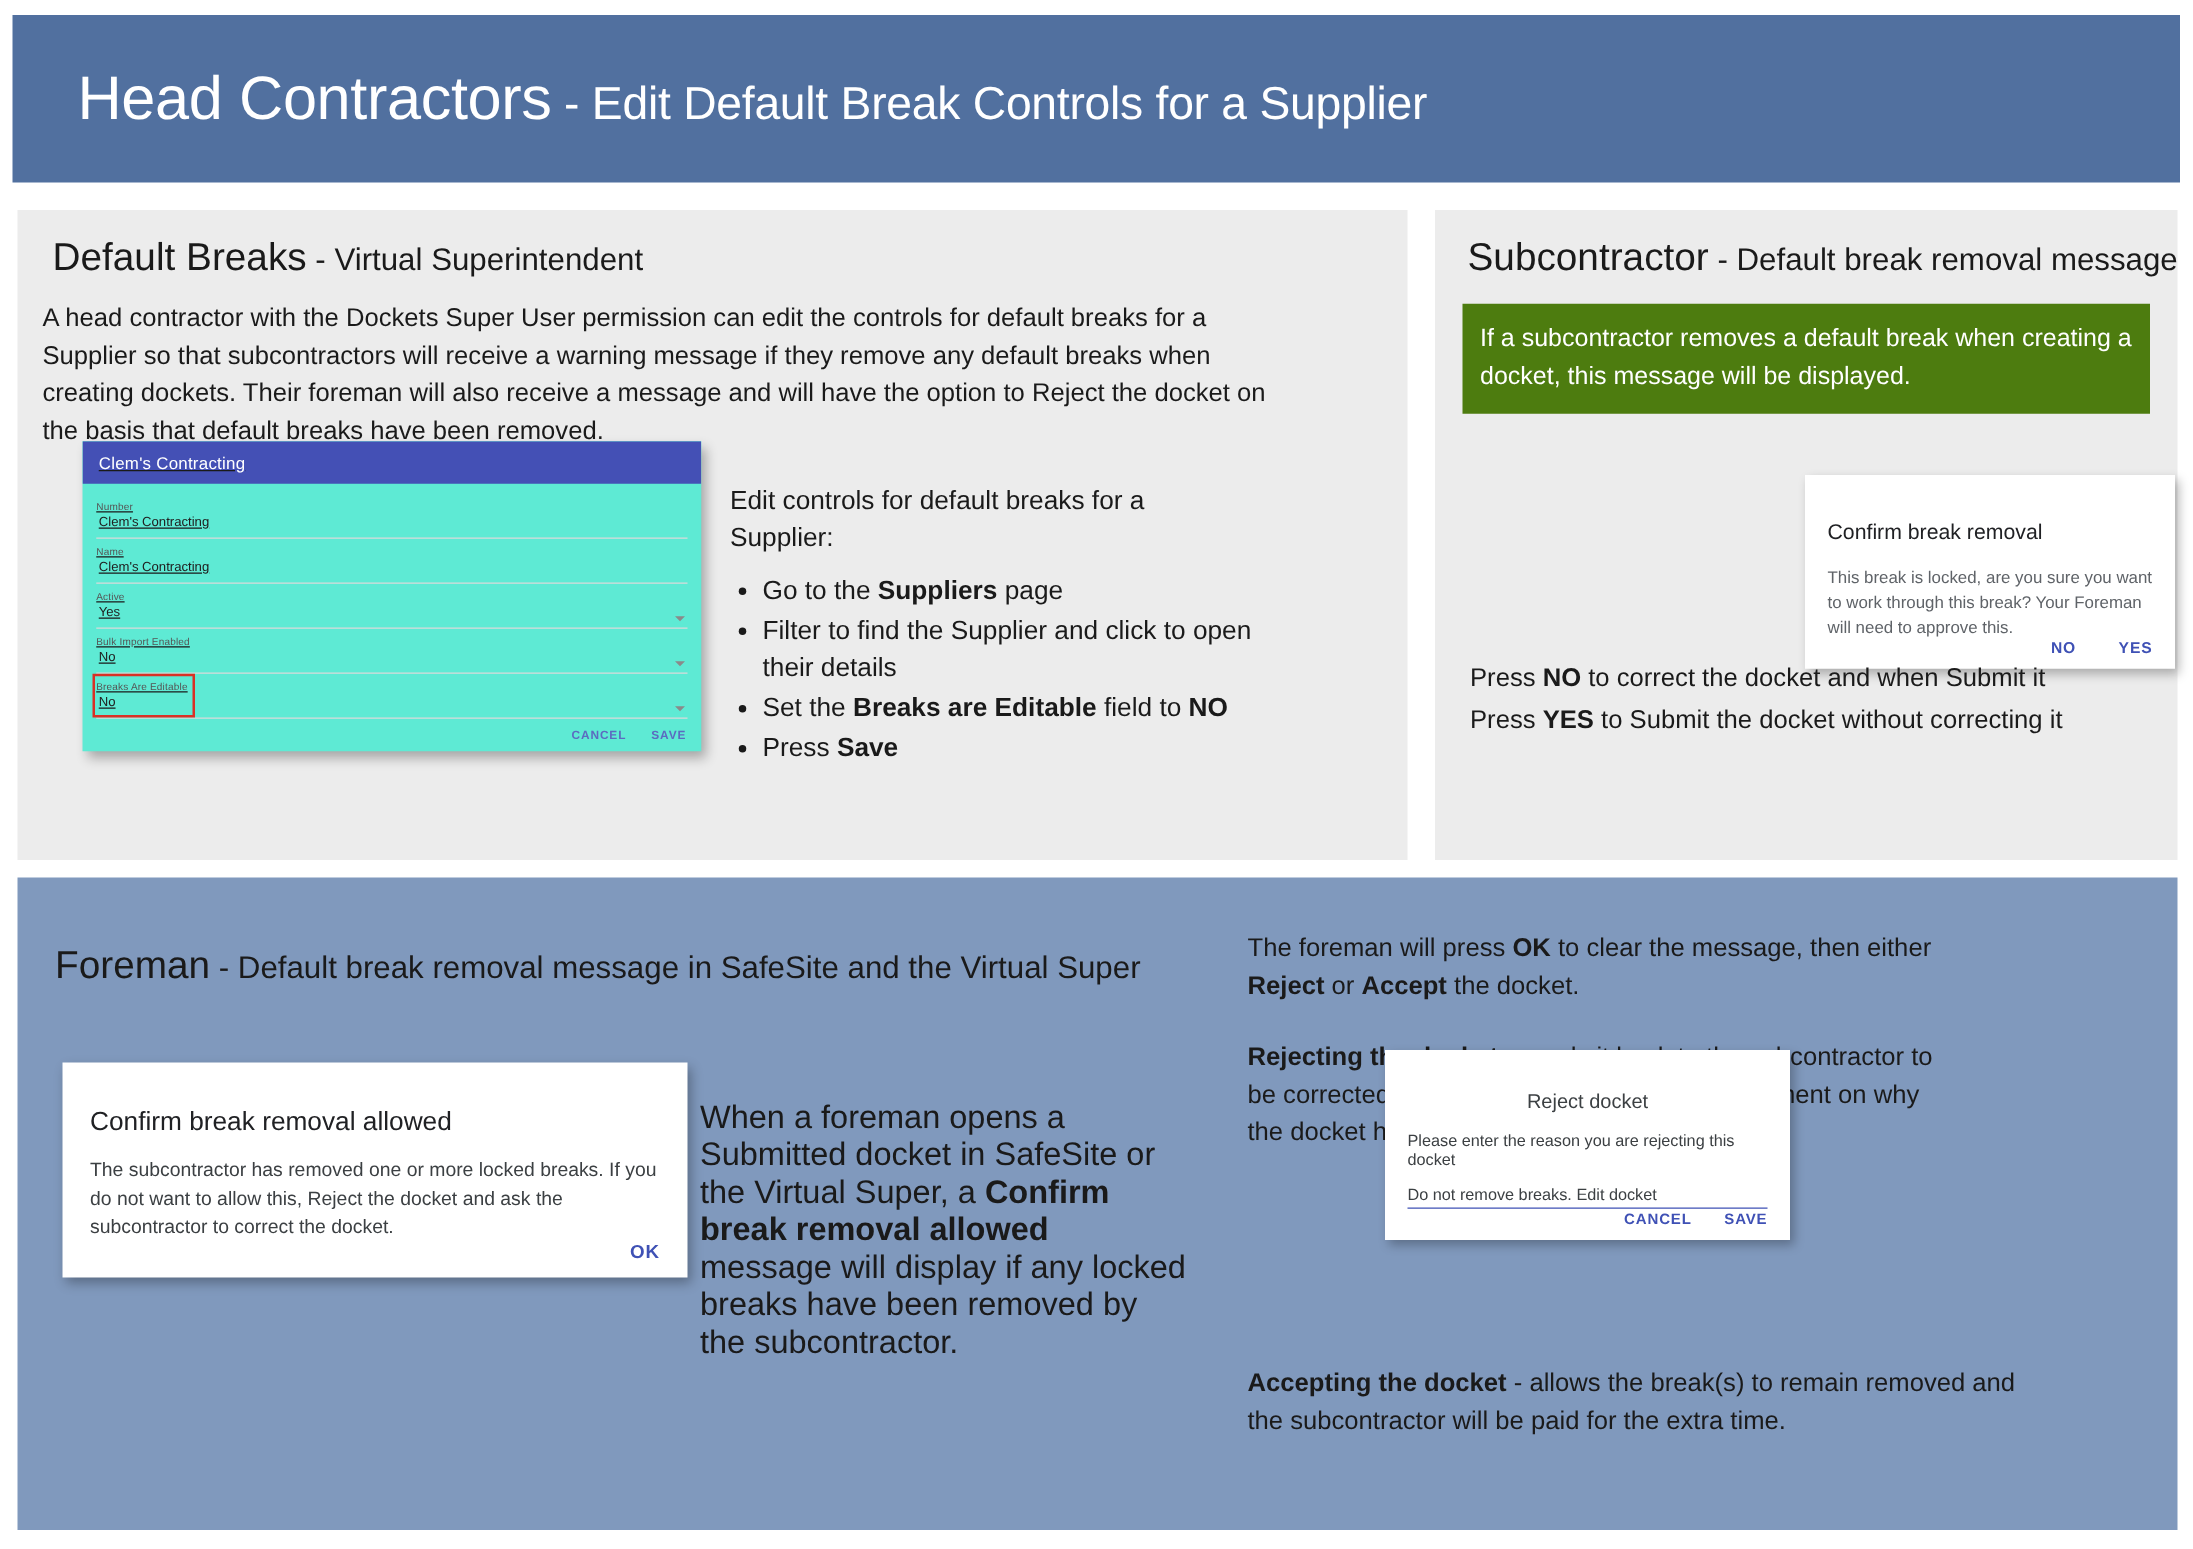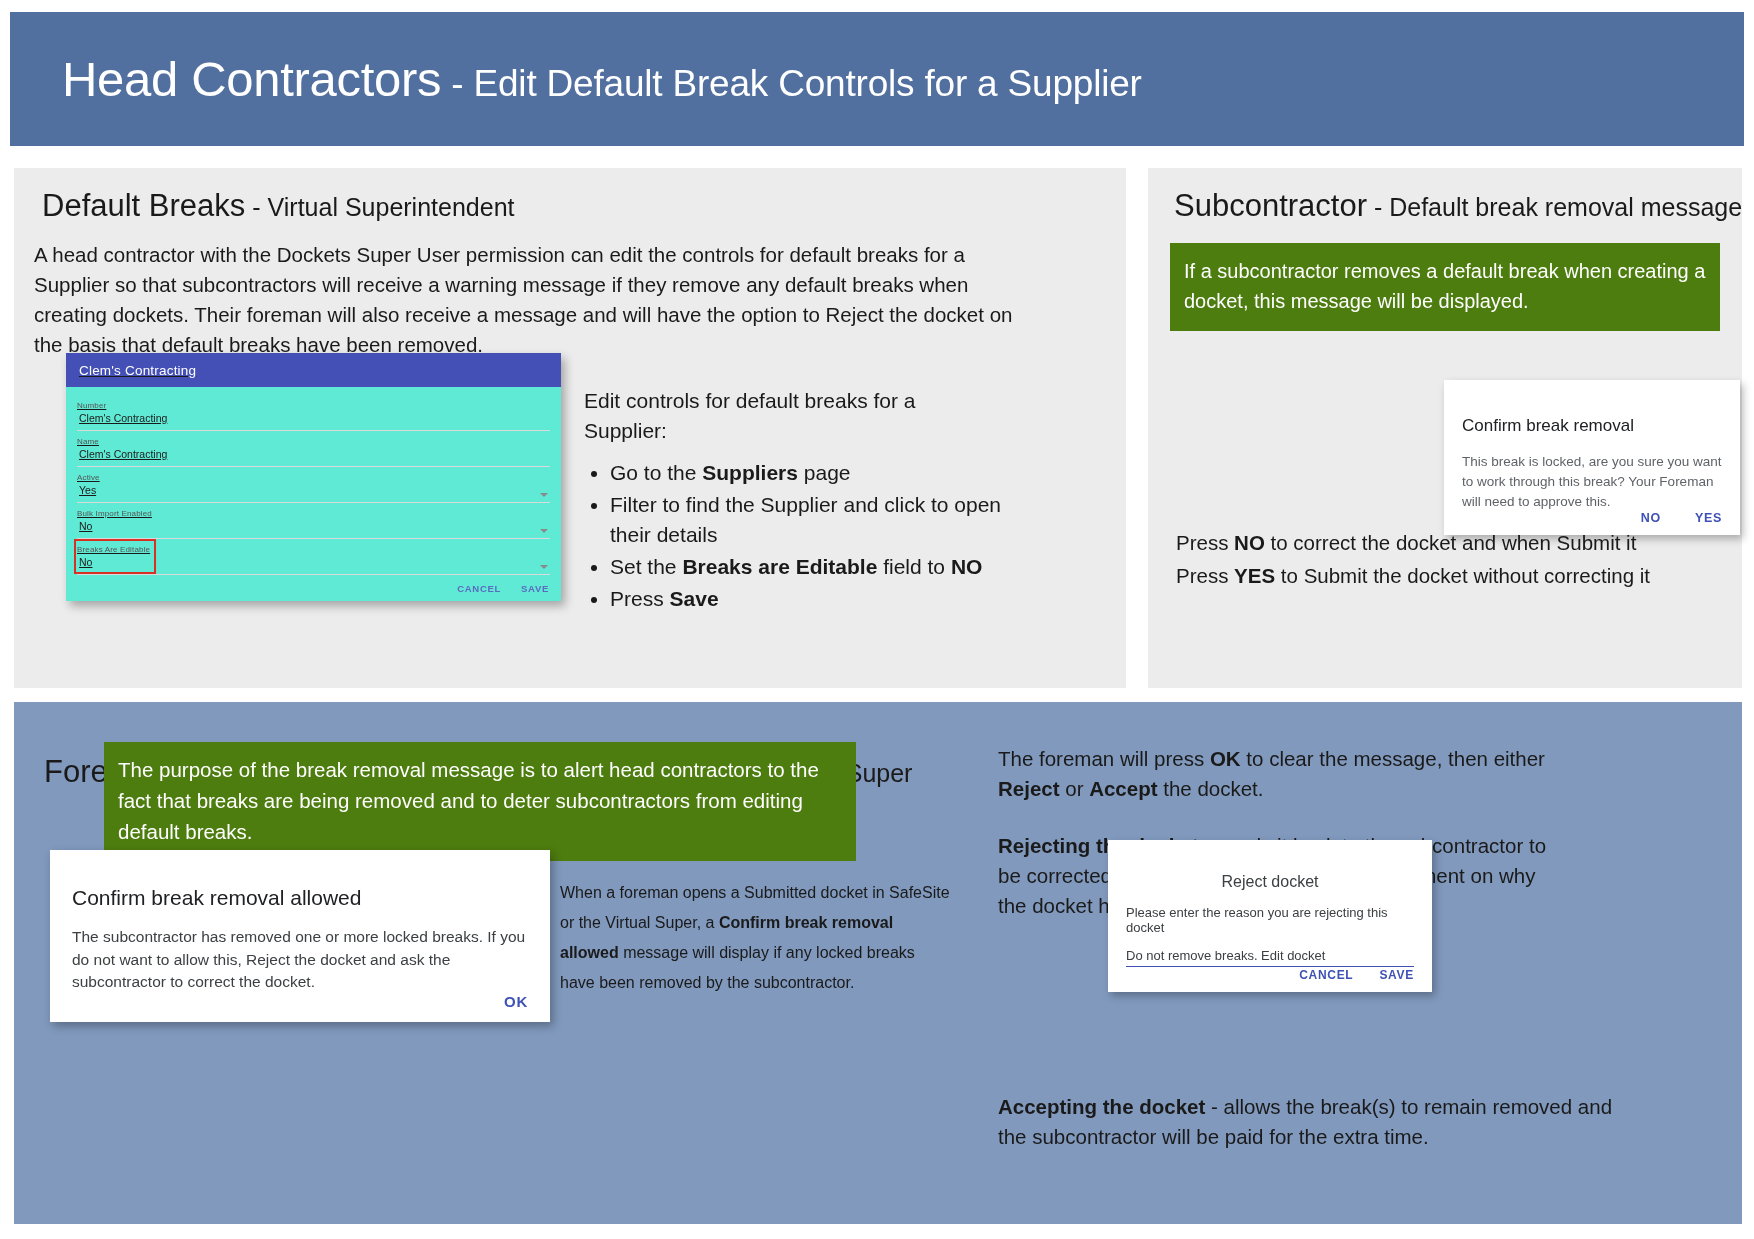--- a/index.html
+++ b/index.html
@@ -386,21 +386,21 @@
     top: 390px;
     width: 620px;
     font-size: 20.5px;
     line-height: 30px;
   }
   #when-foreman-block {
     position: absolute;
     left: 546px;
     top: 176px;
     width: 390px;
-    font-size: 16px;
+    font-size: 26px;
     line-height: 30px;
   }
   b { font-weight: 700; }
 </style>
 </head>
 <body>
 
 <div id="header-banner">
   <div id="header-title">
     <span class="main">Head Contractors</span><span class="sub"> - Edit Default Break Controls for a Supplier</span>
@@ -494,21 +494,20 @@
   </div>
 
 </div>
 
 <div class="panel" id="panel-foreman">
 
   <div class="section-heading" id="heading-foreman">
     <span class="h-main">Foreman</span><span class="h-sub"> - Default break removal message in SafeSite and the Virtual Super</span>
   </div>
 
-  <div class="red-box" id="redbox-foreman">The  purpose of the break removal message is to alert head contractors to the fact that breaks are being removed and to deter subcontractors from editing default breaks.</div>
 
   <div class="md-dialog" id="dialog-confirm-allowed">
     <div class="md-title">Confirm break removal allowed</div>
     <div class="md-body">The subcontractor has removed one or more locked breaks. If you do not want to allow this, Reject the docket and ask the subcontractor to correct the docket.</div>
     <div class="md-actions">
       <span class="md-btn">OK</span>
     </div>
   </div>
 
   <div id="when-foreman-block">

